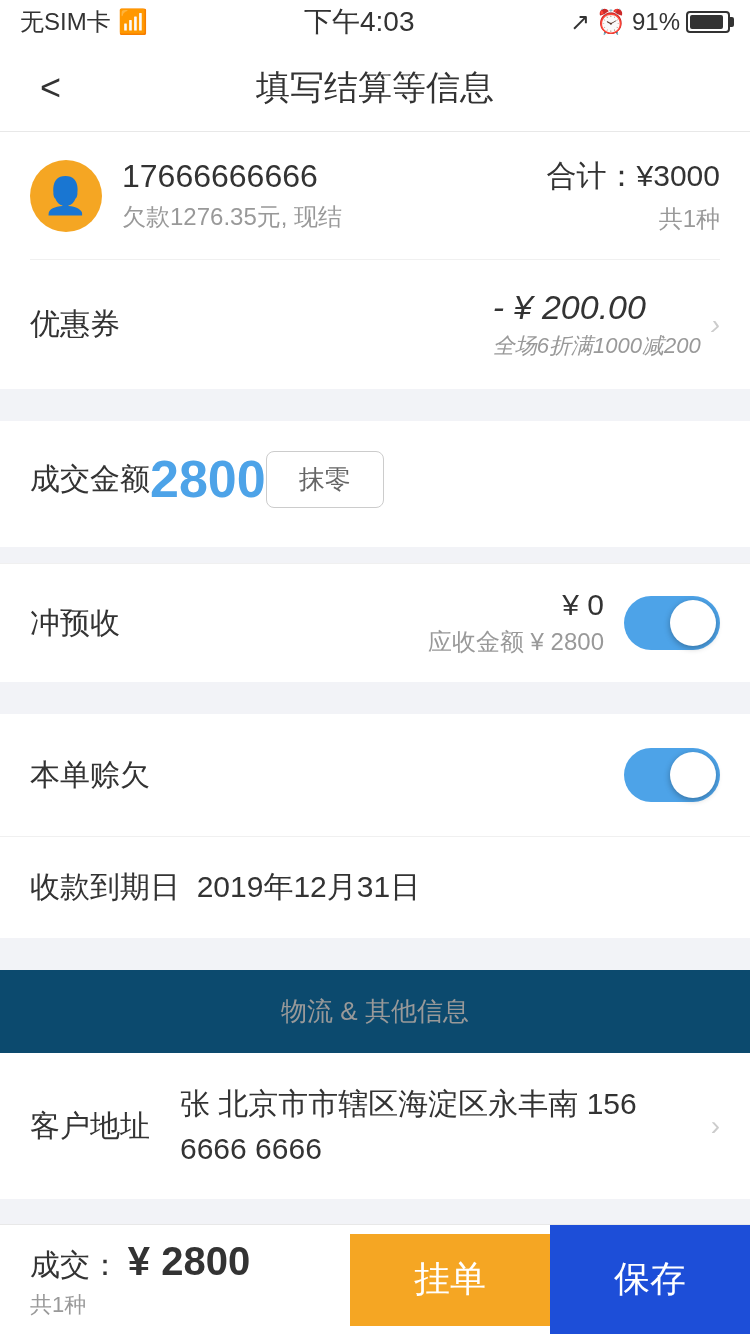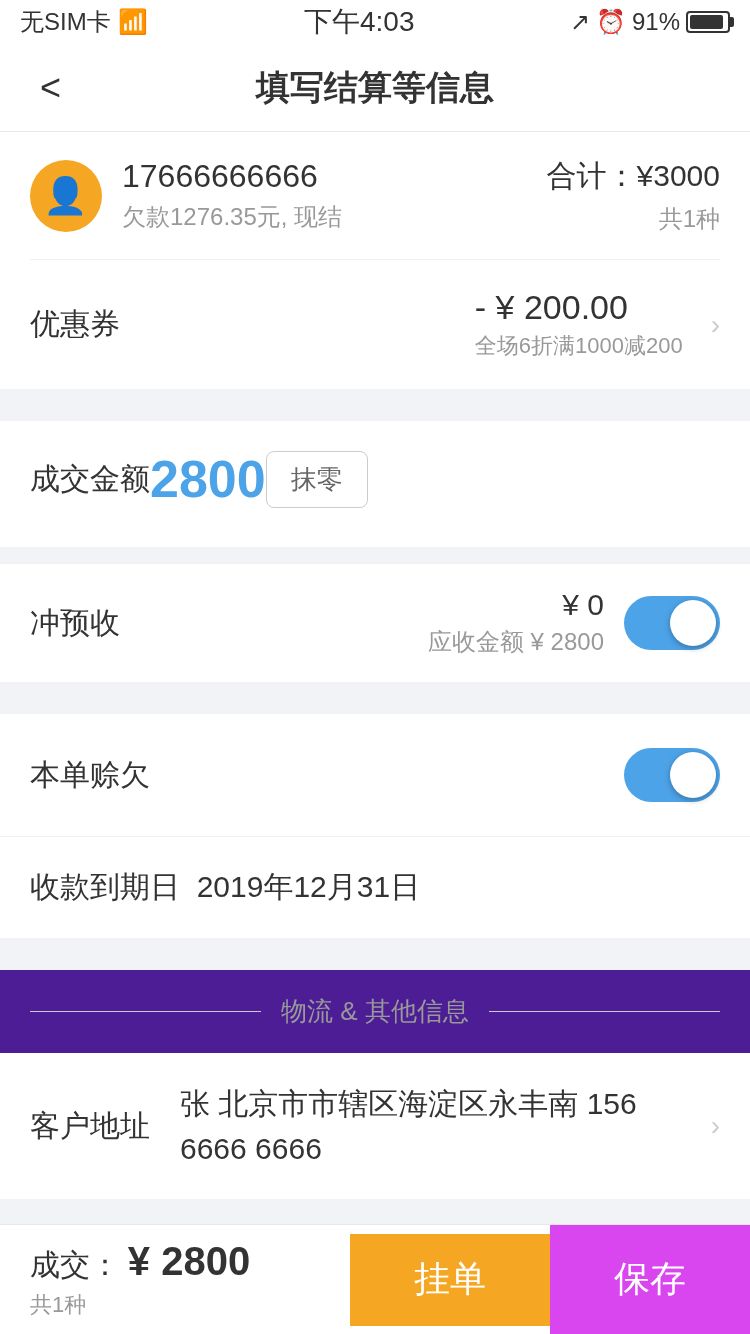--- a/index.html
+++ b/index.html
@@ -55,21 +55,21 @@
       font-size: 36px;
       color: #333;
       cursor: pointer;
       padding: 10px;
     }
     .nav-title {
       position: absolute;
       left: 50%;
       transform: translateX(-50%);
       font-size: 34px;
-      font-weight: 700;
+      font-weight: 400;
       color: #333;
     }
 
     
     .content {
       overflow-y: auto;
       padding-bottom: 120px;
     }
 
     
@@ -105,21 +105,21 @@
 
     
     .coupon-row {
       padding: 28px 30px;
       display: flex;
       align-items: center;
       justify-content: space-between;
       background: #fff;
     }
     .coupon-label { font-size: 30px; color: #333; }
-    .coupon-right { display: flex; align-items: center; gap: 28px; }
+    .coupon-right { display: flex; align-items: center; gap: 10px; font-style: italic; }
     .coupon-discount { font-size: 34px; color: #333; font-weight: 500; }
     .coupon-desc { font-size: 22px; color: #999; margin-top: 4px; text-align: right; }
     .chevron { font-size: 28px; color: #ccc; }
 
     
     .section-gap { height: 16px; background: #f2f3f7; }
 
     
     .amount-section {
       background: #fff;
@@ -129,21 +129,21 @@
       display: flex;
       align-items: center;
       margin-bottom: 10px;
     }
     .amount-label { font-size: 30px; color: #333; }
     .amount-right { display: flex; align-items: center; }
     .amount-value { font-size: 52px; color: #4da3e8; font-weight: 600; }
     .round-zero-btn {
       border: 1px solid #ccc;
       border-radius: 8px;
-      padding: 10px 24px;
+      padding: 10px 32px;
       font-size: 26px;
       color: #666;
       background: #fff;
       cursor: pointer;
     }
     .amount-sub { font-size: 24px; color: #999; text-align: right; }
 
     
     .prepay-row {
       display: flex;
@@ -194,22 +194,22 @@
       background: #fff;
       border-top: 1px solid #f0f0f0;
     }
     .due-label { font-size: 30px; color: #333; }
 
     
     .logistics-divider {
       display: flex;
       align-items: center;
       padding: 24px 30px;
-      background: #4c1d95;
-      gap: 20px;
+      background: #0c4a6e;
+      flex-direction: column;
     }
     .logistics-line { flex: 1; height: 1px; background: #ccc; }
     .logistics-text { font-size: 26px; color: #999; }
 
     
     .address-row {
       padding: 28px 30px;
       display: flex;
       align-items: center;
       justify-content: space-between;
@@ -245,21 +245,21 @@
       align-items: center;
       justify-content: center;
       font-size: 36px;
       color: #fff;
       font-weight: 500;
       cursor: pointer;
     }
     .bottom-btn-save {
       width: 200px;
       height: 110px;
-      background: #d946ef;
+      background: #1d4ed8;
       display: flex;
       align-items: center;
       justify-content: center;
       font-size: 36px;
       color: #fff;
       font-weight: 500;
       cursor: pointer;
     }
   </style>
 </head>

